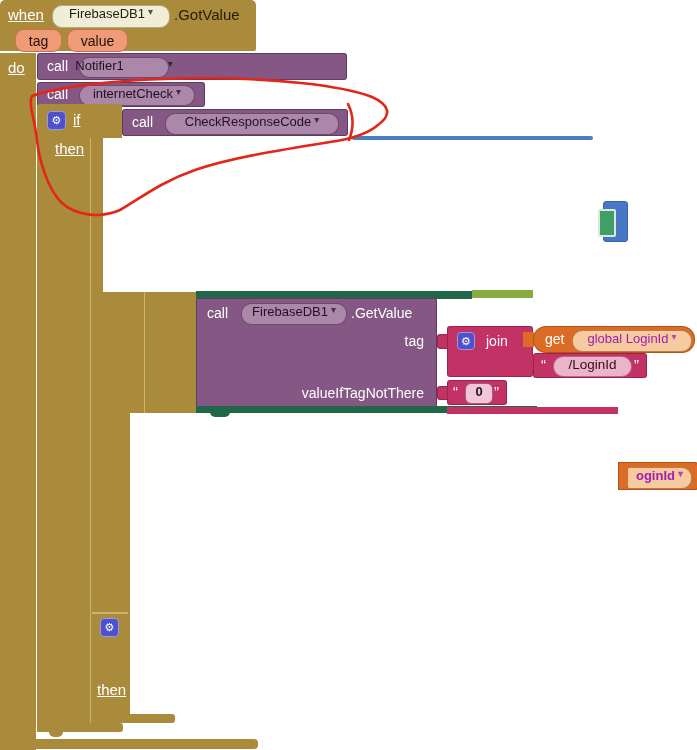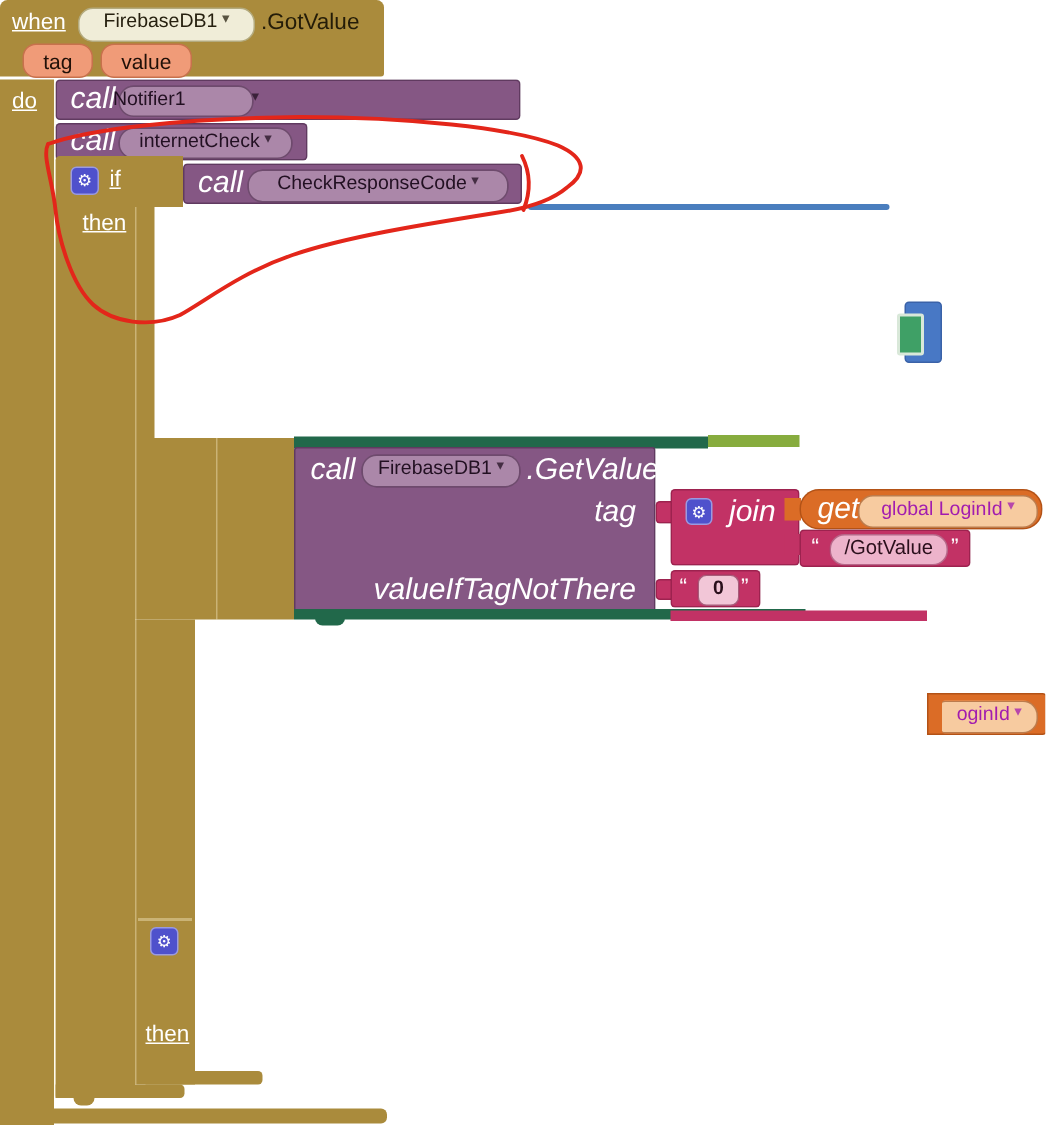--- a/index.html
+++ b/index.html
@@ -4,21 +4,21 @@
 <style>
   html,body{margin:0;padding:0;background:#fff;}
   #canvas{position:relative;width:697px;height:750px;background:var(--canvas_bg,#fff);overflow:hidden;
           font-family:"Liberation Sans",sans-serif;}
   .abs{position:absolute;box-sizing:border-box;}
   .gold{background:var(--gold);}
   .seam{background:rgba(255,244,210,0.38);}
   .purple-block{background:var(--purple);border:1px solid rgba(30,5,30,0.35);border-radius:3px;}
   .pink-block{background:var(--pink);border:1px solid rgba(90,5,40,0.35);border-radius:3px;}
   .orange-block{background:var(--orange);border:1px solid rgba(120,45,0,0.4);border-radius:13px;}
-  .lbl{position:absolute;color:#fff;font-size:20px;line-height:17px;white-space:nowrap;font-style:italic;}
+  .lbl{position:absolute;color:#fff;font-size:14px;line-height:17px;white-space:nowrap;}
   .lbl-big{position:absolute;color:#fff;font-size:15px;line-height:18px;white-space:nowrap;text-decoration:underline;}
   .lbl-dark{position:absolute;color:#241c08;font-size:15px;line-height:18px;white-space:nowrap;}
   .dd{position:absolute;display:flex;align-items:flex-start;justify-content:center;gap:3px;
       border-radius:10px;font-size:13px;white-space:nowrap;cursor:pointer;}
   .dd-purple{background:var(--purple_light);border:1px solid rgba(50,15,50,0.5);color:#221022;}
   .dd-cream{background:var(--cream);border:1px solid #b3aa7d;color:#26200f;}
   .dd-orange{background:var(--orange_light);border:1px solid rgba(140,60,10,0.55);color:#a21caf;}
   .dd-pink{background:var(--pink_light);border:1px solid rgba(130,25,70,0.5);color:#2b0f1c;}
   .arrow{font-size:10px;opacity:0.75;}
   .gear{position:absolute;background:var(--gear_bg);border:1px solid #9a9ae0;border-radius:4px;
@@ -138,37 +138,37 @@
     <span class="lbl" style="left:11px;top:4px;">get</span>
     <div class="dd dd-orange" style="left:38px;top:3px;width:118px;height:20px;">
       <span>global LoginId</span>
       <span class="arrow">▾</span>
     </div>
   </div>
 
   <div class="abs pink-block" style="left:533px;top:353px;width:114px;height:25px;">
     <span class="quote" style="left:7px;top:2px;">“</span>
     <div class="dd dd-pink" style="left:19px;top:2px;width:77px;height:19px;font-size:13.5px;">
-      <span>/GotValue</span>
+      <span>/LoginId</span>
     </div>
     <span class="quote" style="left:100px;top:2px;">”</span>
   </div>
 
   <div class="abs pink-block" style="left:437px;top:386px;width:12px;height:14px;border-radius:3px 0 0 3px;"></div>
   <div class="abs pink-block" style="left:447px;top:380px;width:60px;height:25px;">
     <span class="quote" style="left:5px;top:2px;">“</span>
     <div class="dd" style="left:17px;top:2px;width:26px;height:19px;background:var(--pink_lighter);
          border:1.5px solid rgba(120,20,60,0.6);border-radius:6px;color:#2b0f1c;font-weight:bold;">
       <span>0</span>
     </div>
     <span class="quote" style="left:46px;top:2px;">”</span>
   </div>
 
   <div class="abs orange-block" style="left:618px;top:462px;width:80px;height:28px;border-radius:0 3px 3px 0;">
-    <div class="dd dd-orange" style="left:9px;top:4px;width:63px;height:20px;border-left:none;border-radius:2px 10px 10px 2px;">
+    <div class="dd dd-orange" style="left:9px;top:4px;width:63px;height:20px;border-left:none;border-radius:2px 10px 10px 2px;font-weight:bold;">
       <span>oginId</span>
       <span class="arrow">▾</span>
     </div>
   </div>
 
   <svg class="abs" style="left:20px;top:60px;width:385px;height:175px;z-index:50;pointer-events:none;" viewBox="0 0 385 175">
     <path d="M 12,36 C 40,26 100,19 180,18 C 250,18 322,25 352,37
              C 370,45 372,55 358,65 C 345,76 325,80 310,82
              C 260,90 210,98 175,110 C 140,122 118,140 100,150
              C 80,159 55,155 42,143 C 28,130 19,100 17,80 C 15,60 8,44 12,36" fill="none" stroke="var(--annotation_red)" stroke-width="2.6" stroke-linecap="round" stroke-linejoin="round"></path>

